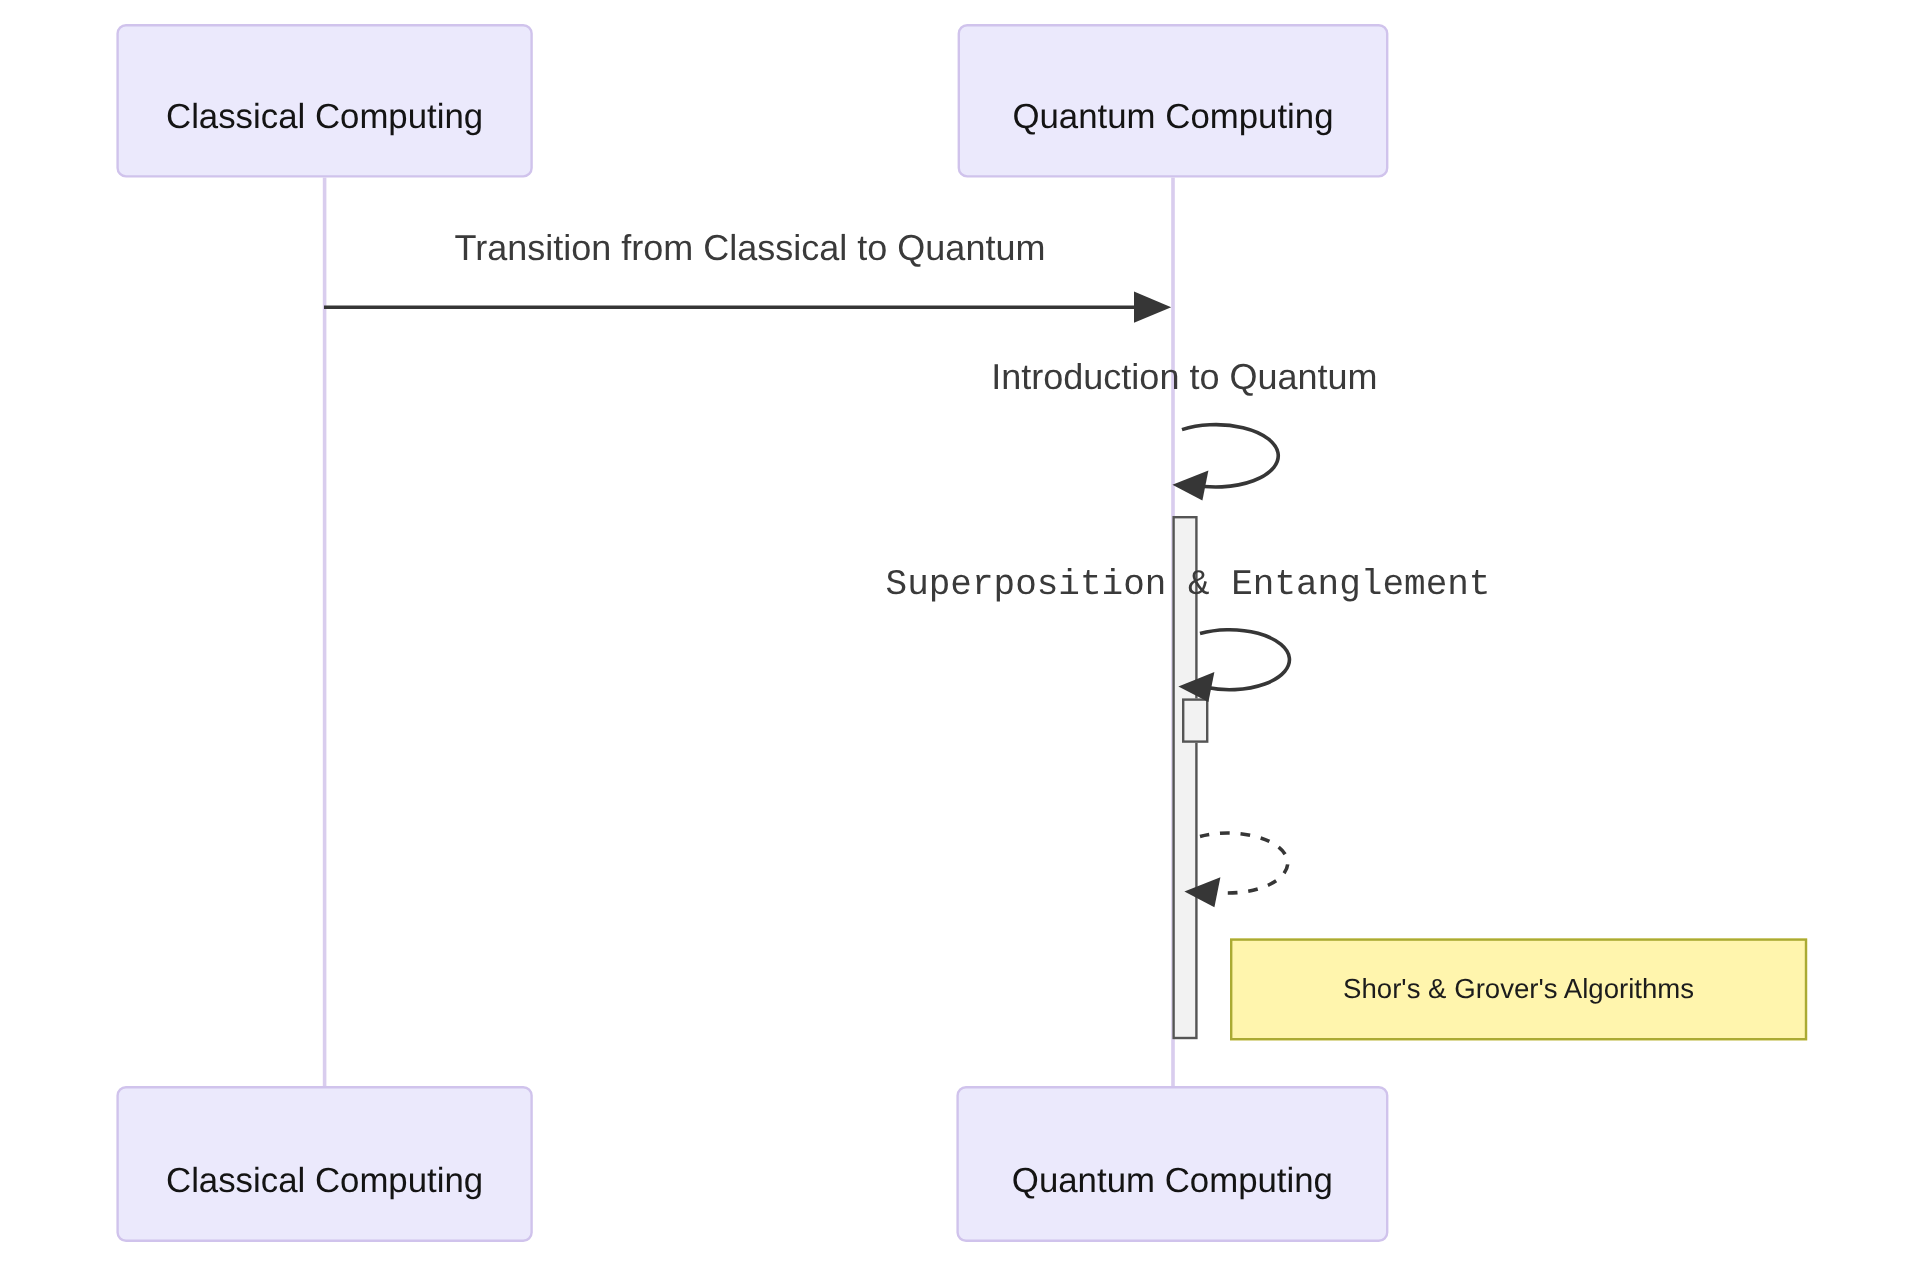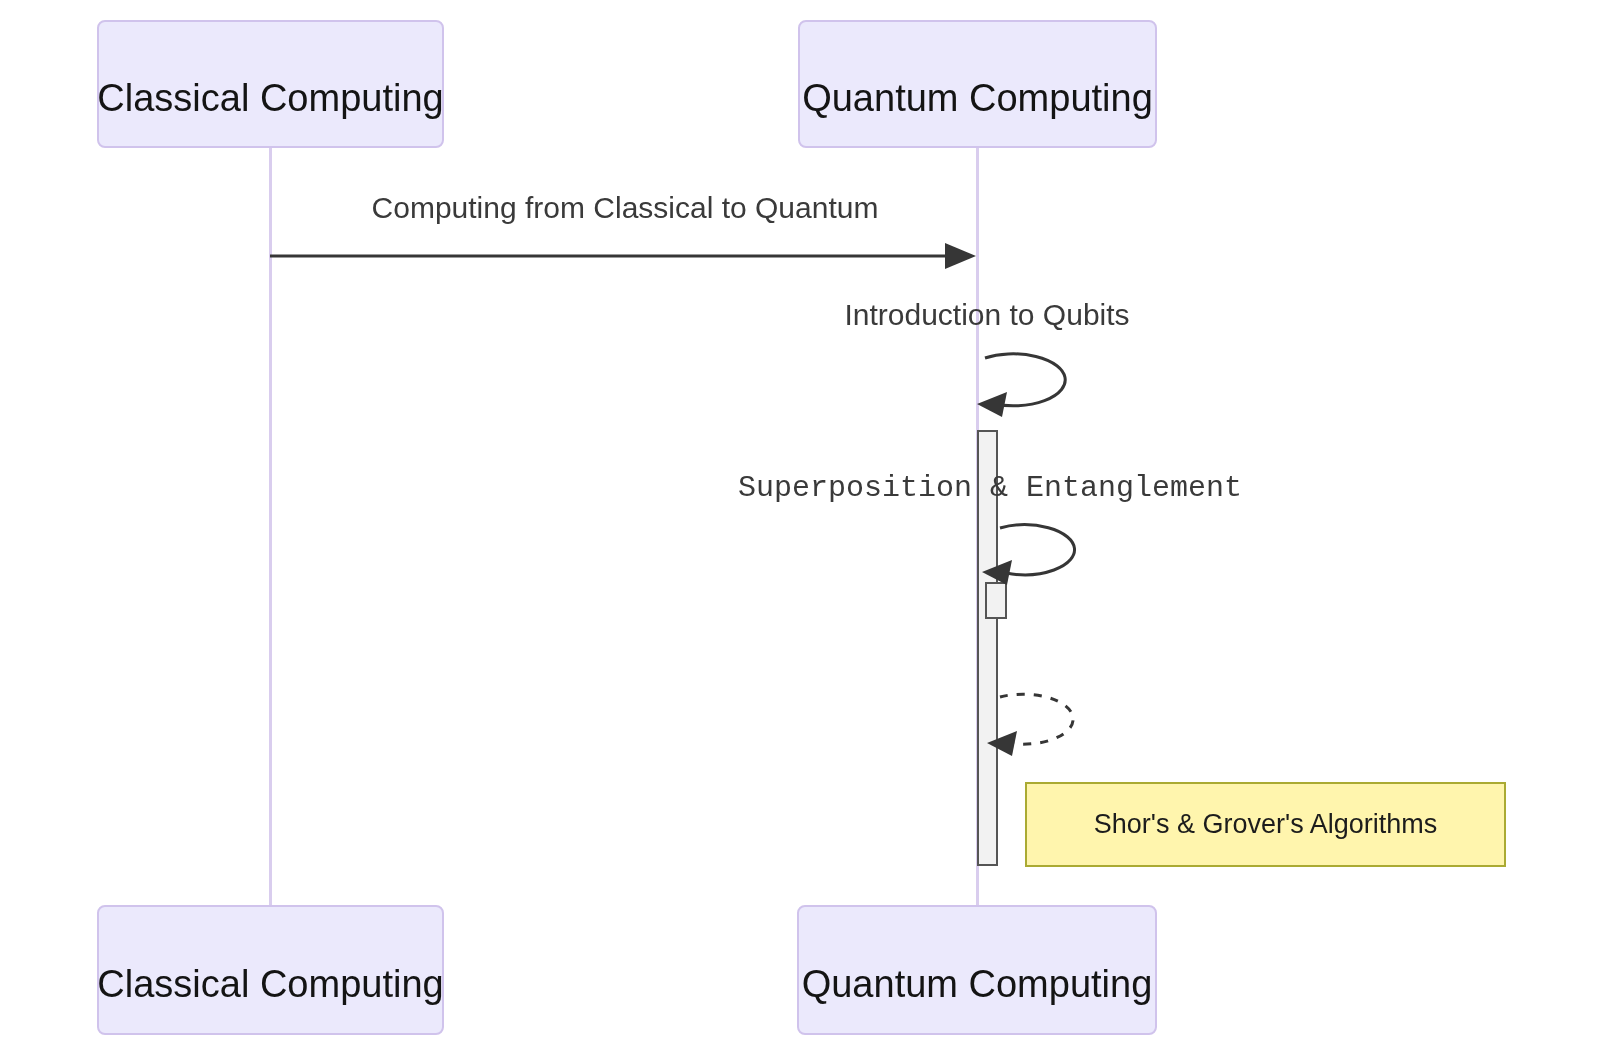--- a/index.html
+++ b/index.html
@@ -6,31 +6,31 @@
   body{font-family:"Liberation Sans","DejaVu Sans",sans-serif;}
   .canvas{position:relative;width:1606px;height:1058px;background:#ffffff;overflow:hidden;}
 
   
   .lifeline{position:absolute;width:3px;background:var(--lifeline,#d9cdee);z-index:1;}
 
   
   .actor{position:absolute;display:flex;align-items:center;justify-content:center;
          background:var(--actor-fill,#ebe9fc);border:2px solid var(--actor-border,#d0c3ec);
          border-radius:8px;box-sizing:border-box;z-index:3;}
-  .actor span{font-size:38px;color:#141414;white-space:nowrap;margin-top:28px;}
+  .actor span{font-size:29px;color:#141414;white-space:nowrap;margin-top:28px;}
 
   
   .activation{position:absolute;background:var(--activation-fill,#f2f2f2);
               border:2px solid var(--activation-border,#555555);box-sizing:border-box;z-index:2;}
 
   
   .note{position:absolute;display:flex;align-items:center;justify-content:center;
         background:var(--note-fill,#fff5ad);border:2px solid var(--note-border,#aaaa33);
         box-sizing:border-box;z-index:2;}
-  .note span{font-size:27px;color:#1c1c1c;white-space:nowrap;text-align:center;}
+  .note span{font-size:23px;color:#1c1c1c;white-space:nowrap;text-align:center;}
 
   
   .msg-label{position:absolute;transform:translateX(-50%);font-size:30px;line-height:32px;
              color:#3a3a3a;white-space:nowrap;z-index:4;}
 
   
   .overlay{position:absolute;left:0;top:0;z-index:5;pointer-events:none;}
   .overlay .signal-line{stroke:var(--signal,#363636);stroke-width:3;fill:none;}
   .overlay .signal-line.dashed{stroke-dasharray:8 9;}
   .overlay .arrow-head{fill:var(--signal,#363636);stroke:none;}
@@ -56,22 +56,22 @@
   <div class="actor" style="left:798px;top:20px;width:359px;height:128px;">
     <span>Quantum Computing</span>
   </div>
   <div class="actor" style="left:97px;top:905px;width:347px;height:130px;">
     <span>Classical Computing</span>
   </div>
   <div class="actor" style="left:797px;top:905px;width:360px;height:130px;">
     <span>Quantum Computing</span>
   </div>
 
-  <div class="msg-label" style="left:625px;top:192px;">Computing from Classical to Quantum</div>
-  <div class="msg-label" style="left:987px;top:299px;">Introduction to Qubits</div>
+  <div class="msg-label" style="left:625px;top:192px;">Transition from Classical to Quantum</div>
+  <div class="msg-label" style="left:987px;top:299px;">Introduction to Quantum</div>
   <div class="msg-label" style="left:990px;top:472px;font-family:Liberation Mono, monospace;">Superposition &amp; Entanglement</div>
 
   <svg class="overlay" width="1606" height="1058" viewBox="0 0 1606 1058">
 
     <g>
       <line class="signal-line" x1="270" y1="256" x2="950" y2="256"></line>
       <polygon class="arrow-head" points="976,256 945,243 945,269"></polygon>
     </g>
 
     <g>

